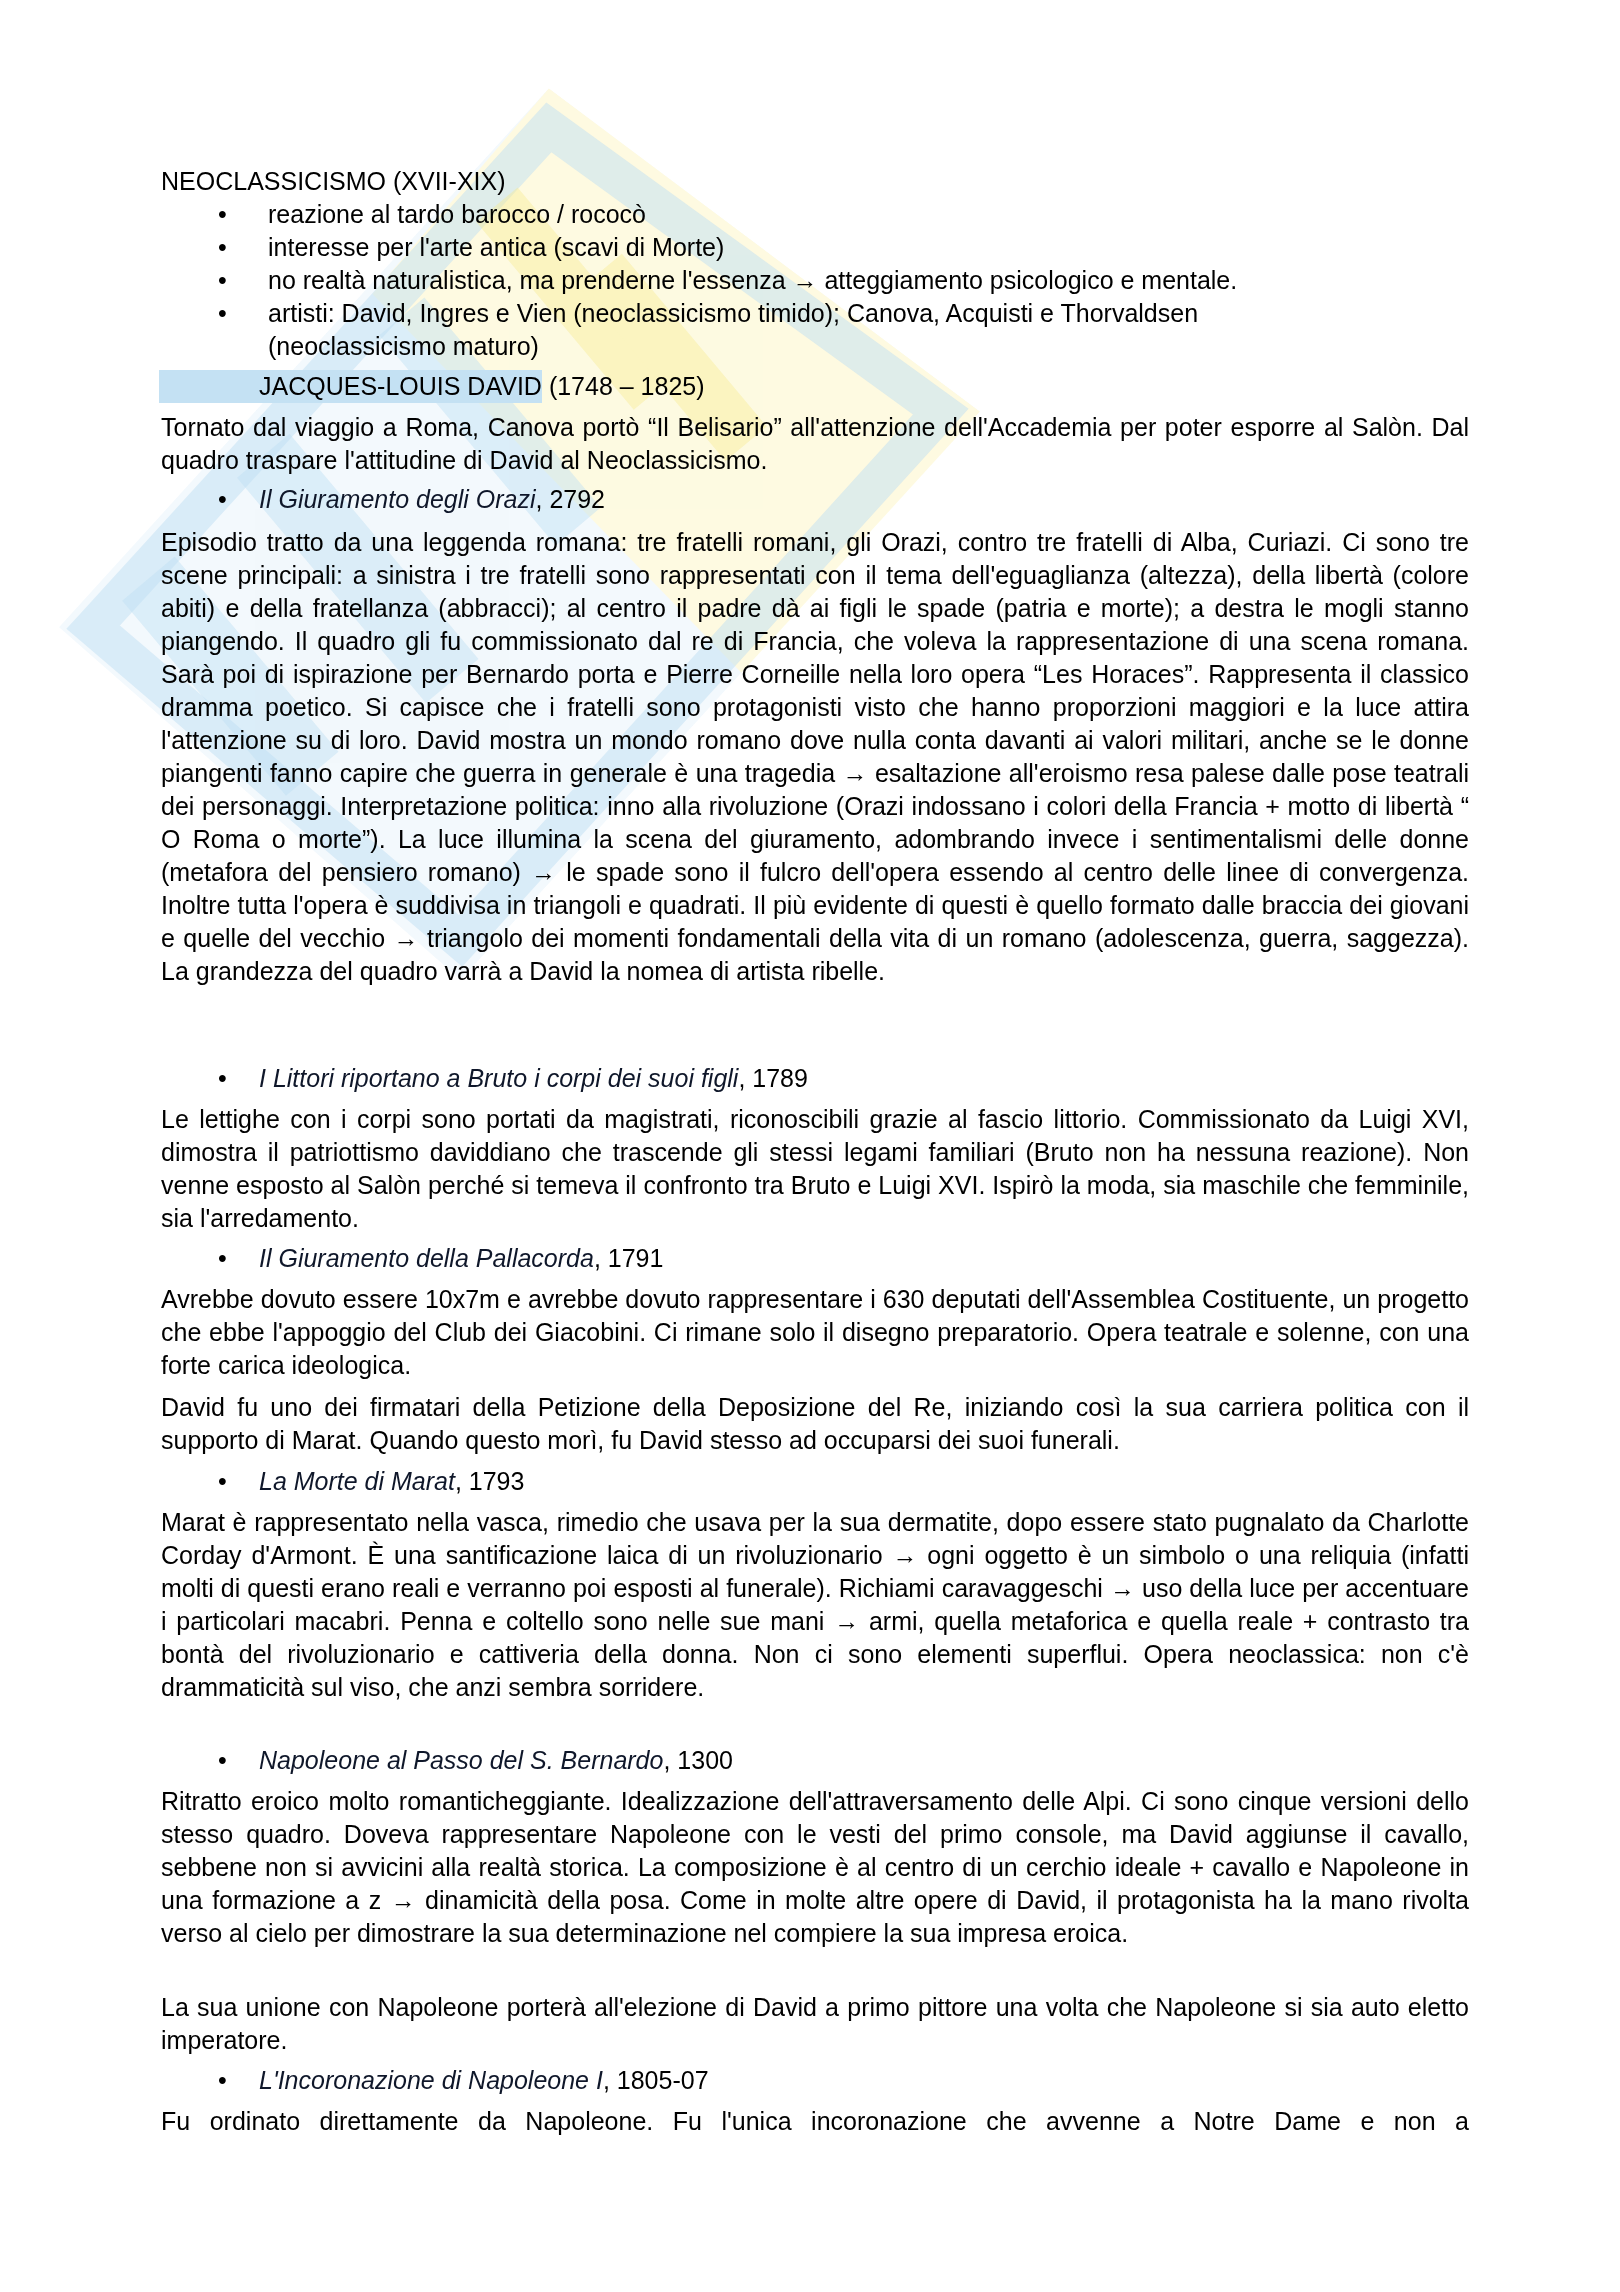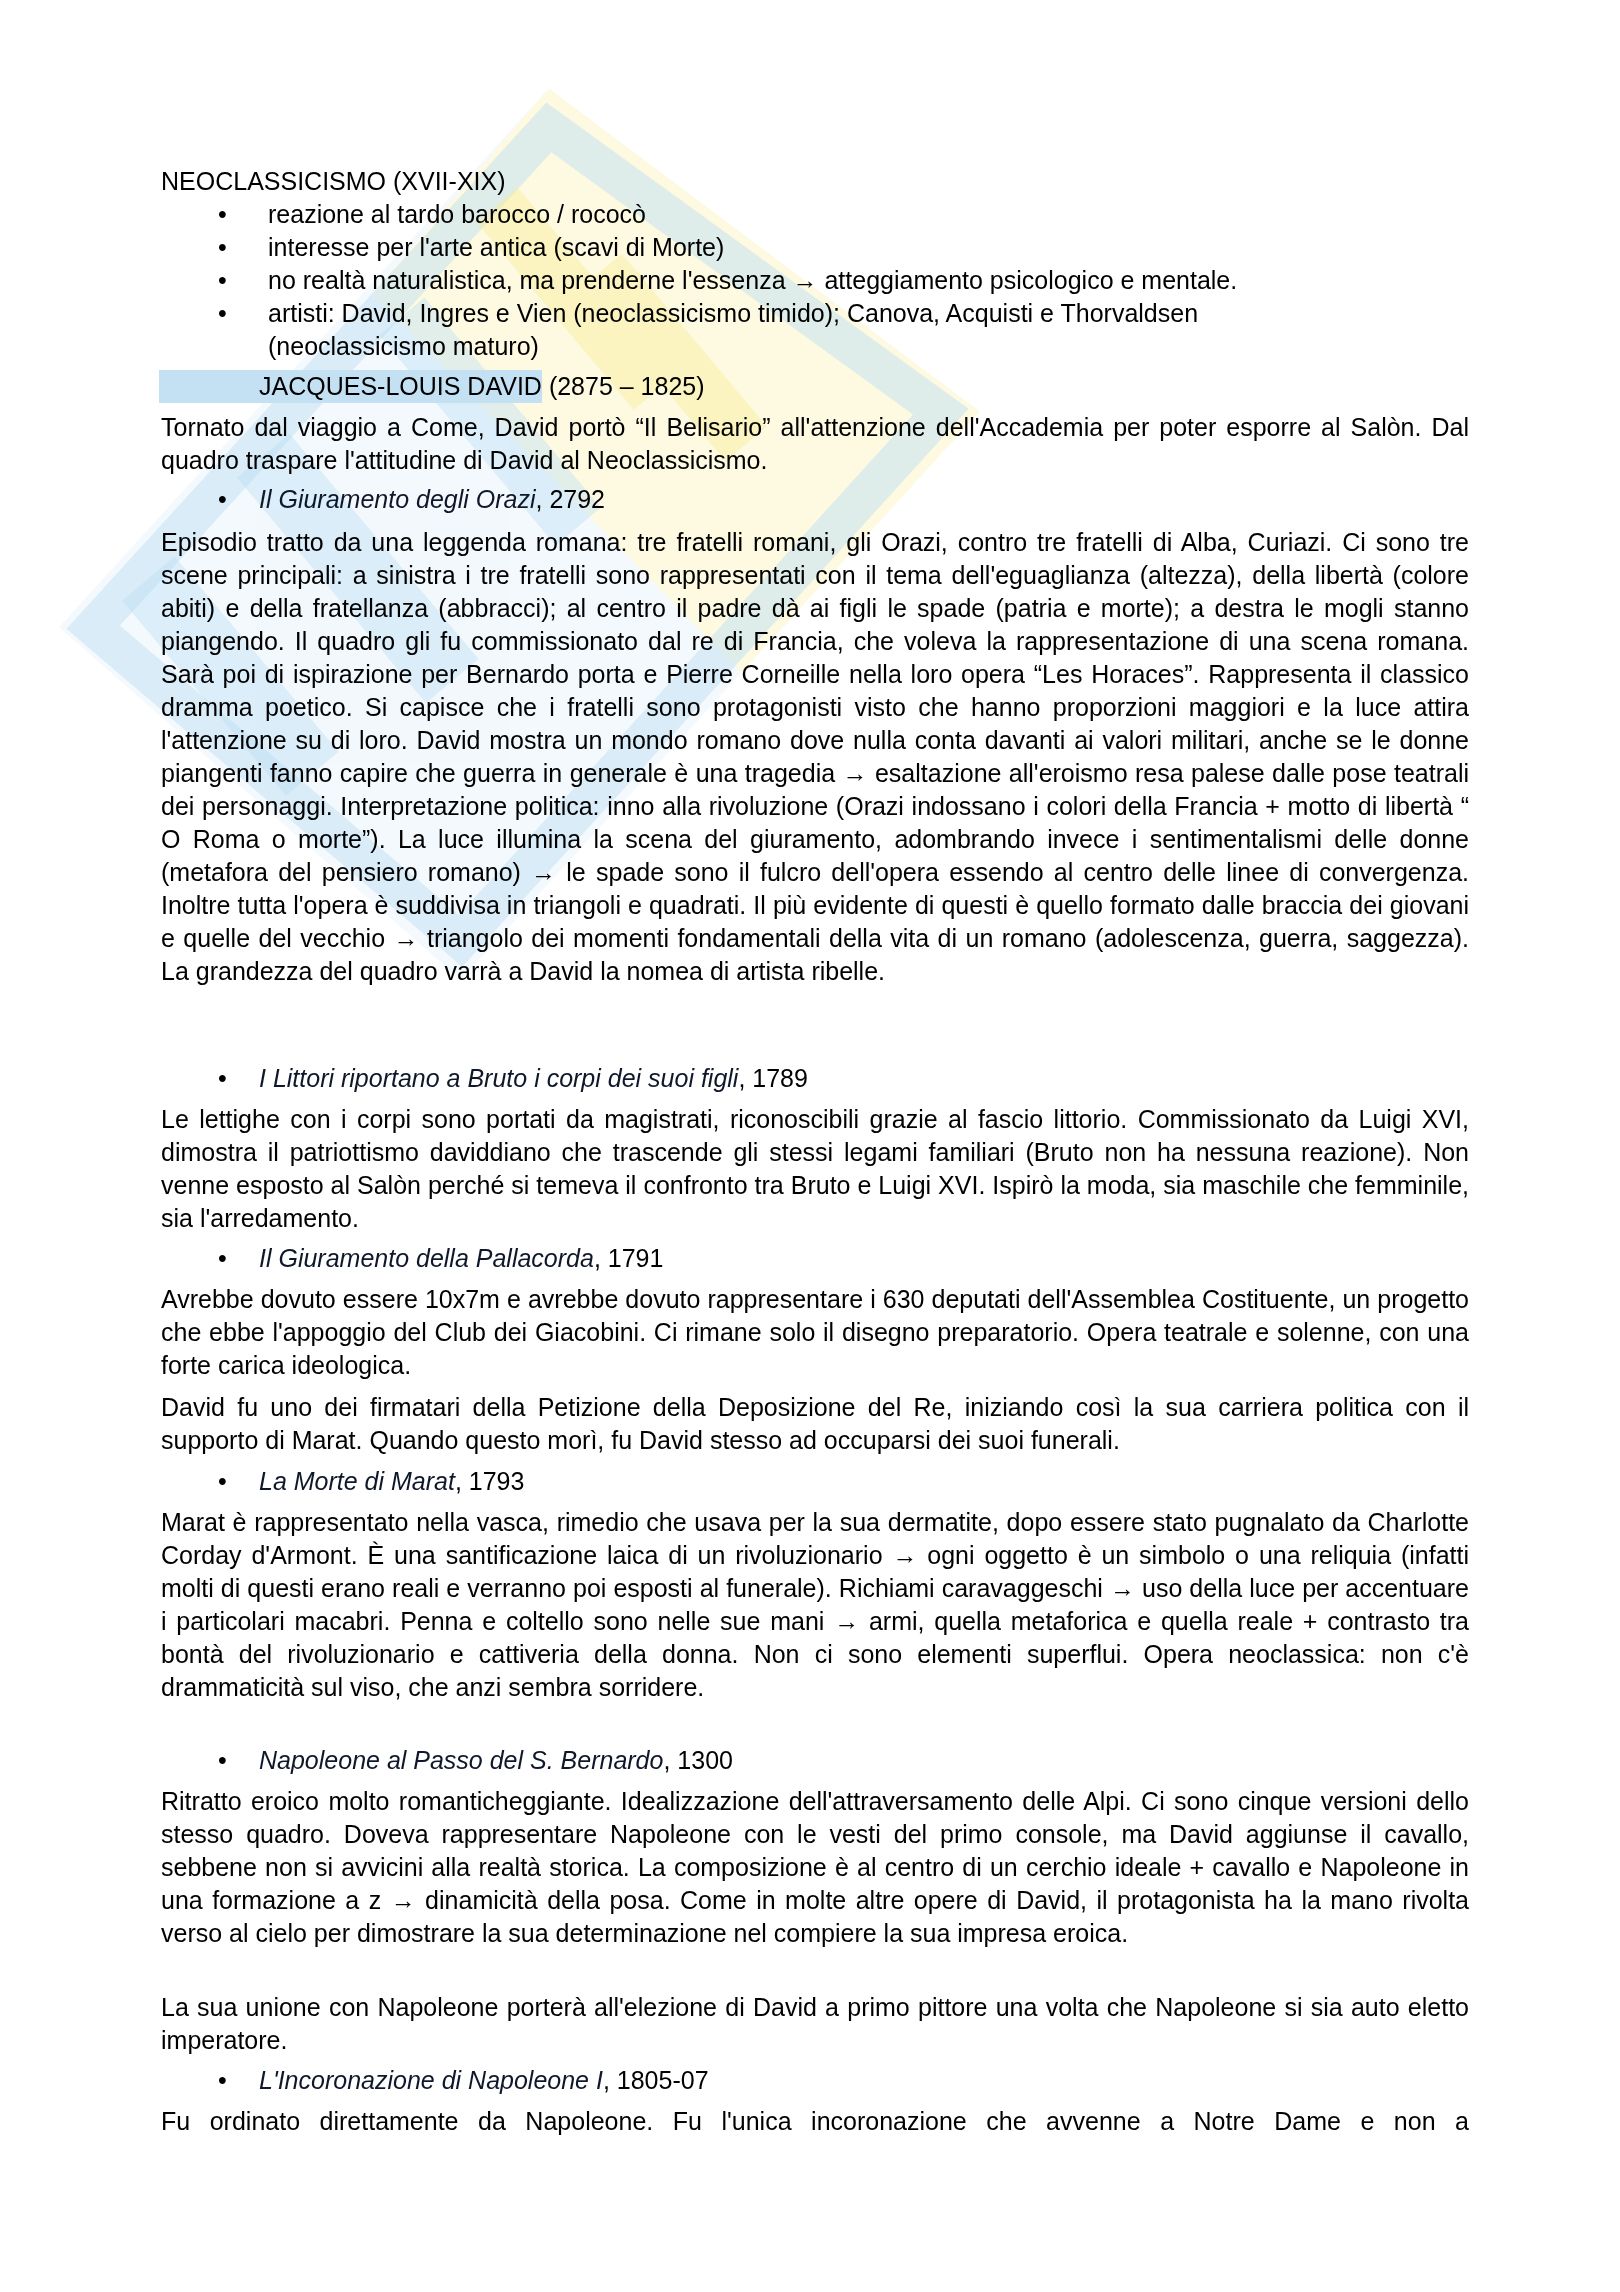--- a/index.html
+++ b/index.html
@@ -53,24 +53,24 @@
   <div class="title">NEOCLASSICISMO (XVII-XIX)</div>
 
   <ul class="bullets">
     <li><span class="dot">•</span><span>reazione al tardo barocco / rococò</span></li>
     <li><span class="dot">•</span><span>interesse per l'arte antica (scavi di Morte)</span></li>
     <li><span class="dot">•</span><span>no realtà naturalistica, ma prenderne l'essenza → atteggiamento psicologico e mentale.</span></li>
     <li style="width:1108px"><span class="dot">•</span><span>artisti: David, Ingres e Vien (neoclassicismo timido); Canova, Acquisti e Thorvaldsen (neoclassicismo maturo)</span></li>
   </ul>
 
   <div class="sec-head">
-    <span class="hl">JACQUES-LOUIS DAVID</span><span> (2875 – 1825)</span>
+    <span class="hl">JACQUES-LOUIS DAVID</span><span> (1748 – 1825)</span>
   </div>
 
-  <p class="blk just" style="top:411px">Tornato dal viaggio a Come, David portò “Il Belisario” all'attenzione dell'Accademia per poter esporre al Salòn. Dal quadro traspare l'attitudine di David al Neoclassicismo.</p>
+  <p class="blk just" style="top:411px">Tornato dal viaggio a Roma, Canova portò “Il Belisario” all'attenzione dell'Accademia per poter esporre al Salòn. Dal quadro traspare l'attitudine di David al Neoclassicismo.</p>
 
   <div class="work" style="top:483px">
     <span class="dot">•</span>
     <span class="wt"><i>Il Giuramento degli Orazi</i><span>, 2792</span></span>
   </div>
   <p class="blk just" style="top:526px">Episodio tratto da una leggenda romana: tre fratelli romani, gli Orazi, contro tre fratelli di Alba, Curiazi. Ci sono tre scene principali: a sinistra i tre fratelli sono rappresentati con il tema dell'eguaglianza (altezza), della libertà (colore abiti) e della fratellanza (abbracci); al centro il padre dà ai figli le spade (patria e morte); a destra le mogli stanno piangendo. Il quadro gli fu commissionato dal re di Francia, che voleva la rappresentazione di una scena romana. Sarà poi di ispirazione per Bernardo porta e Pierre Corneille nella loro opera “Les Horaces”. Rappresenta il classico dramma poetico. Si capisce che i fratelli sono protagonisti visto che hanno proporzioni maggiori e la luce attira l'attenzione su di loro. David mostra un mondo romano dove nulla conta davanti ai valori militari, anche se le donne piangenti fanno capire che guerra in generale è una tragedia → esaltazione all'eroismo resa palese dalle pose teatrali dei personaggi. Interpretazione politica: inno alla rivoluzione (Orazi indossano i colori della Francia + motto di libertà “ O Roma o morte”). La luce illumina la scena del giuramento, adombrando invece i sentimentalismi delle donne (metafora del pensiero romano) → le spade sono il fulcro dell'opera essendo al centro delle linee di convergenza. Inoltre tutta l'opera è suddivisa in triangoli e quadrati. Il più evidente di questi è quello formato dalle braccia dei giovani e quelle del vecchio → triangolo dei momenti fondamentali della vita di un romano (adolescenza, guerra, saggezza). La grandezza del quadro varrà a David la nomea di artista ribelle.</p>
 
   <div class="work" style="top:1062px">
     <span class="dot">•</span>
     <span class="wt"><i>I Littori riportano a Bruto i corpi dei suoi figli</i><span>, 1789</span></span>

